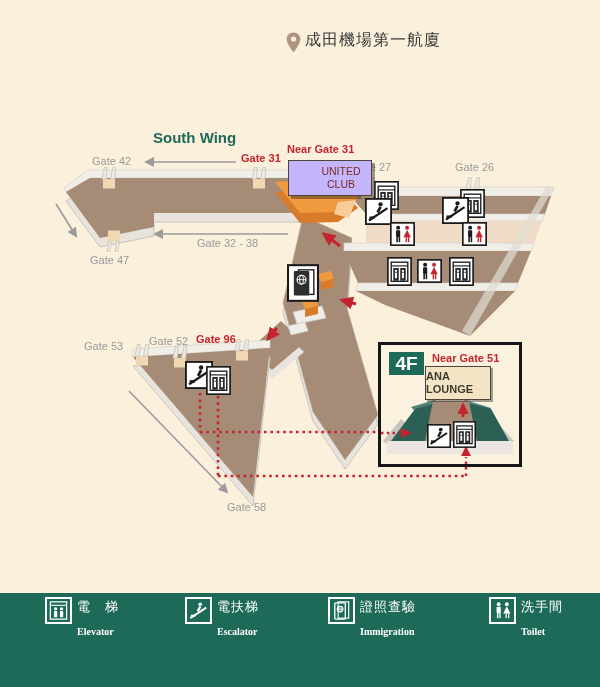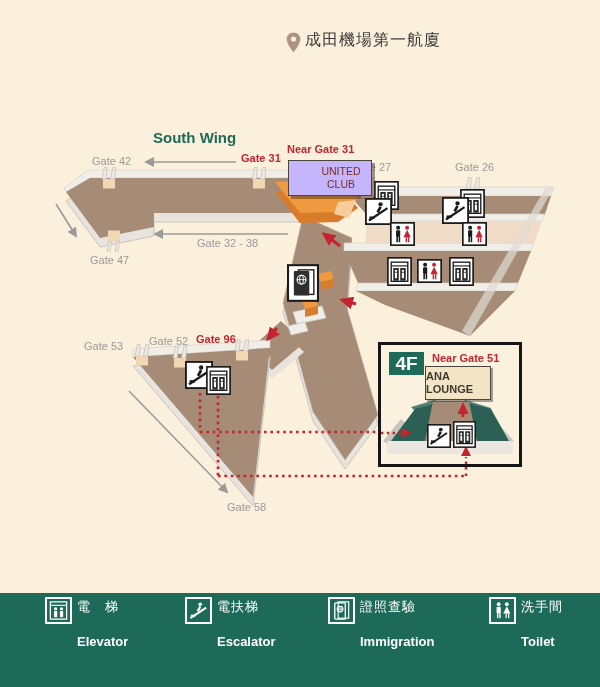--- a/index.html
+++ b/index.html
@@ -29,21 +29,21 @@
   .inset .anabox{position:absolute;left:44px;top:21px;width:64px;height:32px;background:#F2E4C4;
      border:1.5px solid #4a443a;box-shadow:2px 2px 0 rgba(0,0,0,.35);
      display:flex;align-items:center;justify-content:center;text-align:left;
      color:#3F3A30;font-weight:bold;font-size:11px;line-height:1.2;}
   
   .legend{position:absolute;left:0;top:593px;width:600px;height:94px;background:#1E6A59;}
   .leg-item{position:absolute;top:4px;height:40px;}
   .leg-icon{position:absolute;top:0;left:0;width:23px;height:23px;border:2px solid #fff;}
   .leg-text{position:absolute;left:32px;top:1px;color:#fff;}
   .leg-zh{font-size:13px;letter-spacing:1px;white-space:nowrap;}
-  .leg-en{font-size:13px;font-weight:bold;margin-top:18px;white-space:nowrap;}
+  .leg-en{font-size:10px;font-weight:bold;margin-top:10px;white-space:nowrap;font-family:Liberation Serif, serif;}
 </style>
 </head>
 <body>
 
 <div class="page">
 
   <svg class="abs" style="left:286px;top:32px" width="15" height="21" viewBox="0 0 15 21">
     <path d="M7.5,0.5 C3.6,0.5 0.7,3.4 0.7,7.2 C0.7,12.2 7.5,20.2 7.5,20.2 C7.5,20.2 14.3,12.2 14.3,7.2 C14.3,3.4 11.4,0.5 7.5,0.5 Z" fill="#AE9480"></path>
     <circle cx="7.5" cy="7" r="2.6" fill="#FBF0DC"></circle>
   </svg>

